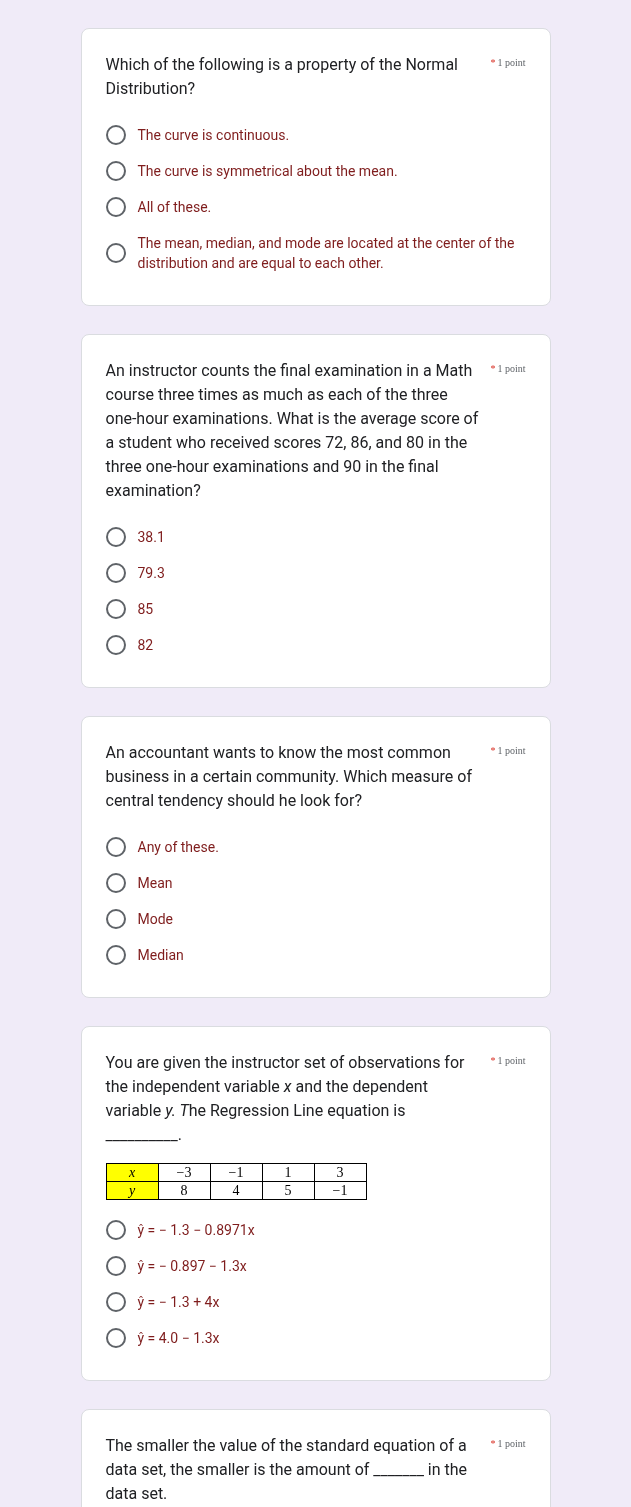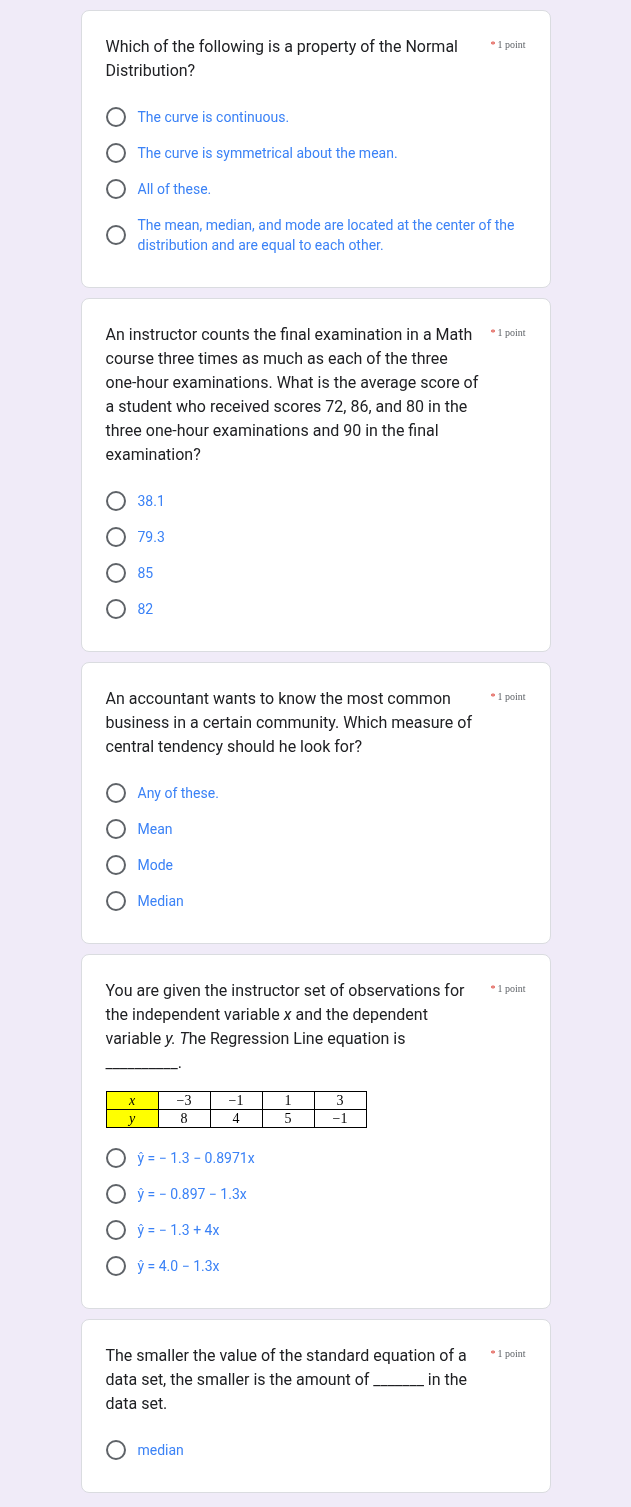--- a/index.html
+++ b/index.html
@@ -8,21 +8,21 @@
     font-family: Roboto, Arial, sans-serif;
     padding: 0 0 20px 0;
     display: flex;
     flex-direction: column;
     align-items: center;
   }
   .card {
     background: #fff;
     border-radius: 8px;
     width: 470px;
-    margin-top: 10px;
+    margin-top: 28px;
     padding: 24px;
     border: 1px solid #dadce0;
   }
   .question-header {
     display: flex;
     align-items: flex-start;
     gap: 8px;
     margin-bottom: 16px;
   }
   .question-text {
@@ -47,21 +47,21 @@
   }
   .radio {
     width: 20px;
     height: 20px;
     border: 2px solid #5f6368;
     border-radius: 50%;
     flex-shrink: 0;
   }
   .opt-label {
     font-size: 14px;
-    color: #3b82f6;
+    color: #7f1d1d;
     line-height: 20px;
   }
   .data-table {
     border-collapse: collapse;
     margin: 4px 0 12px 0;
     font-size: 14px;
   }
   .data-table td {
     border: 1px solid #000;
     width: 52px;

